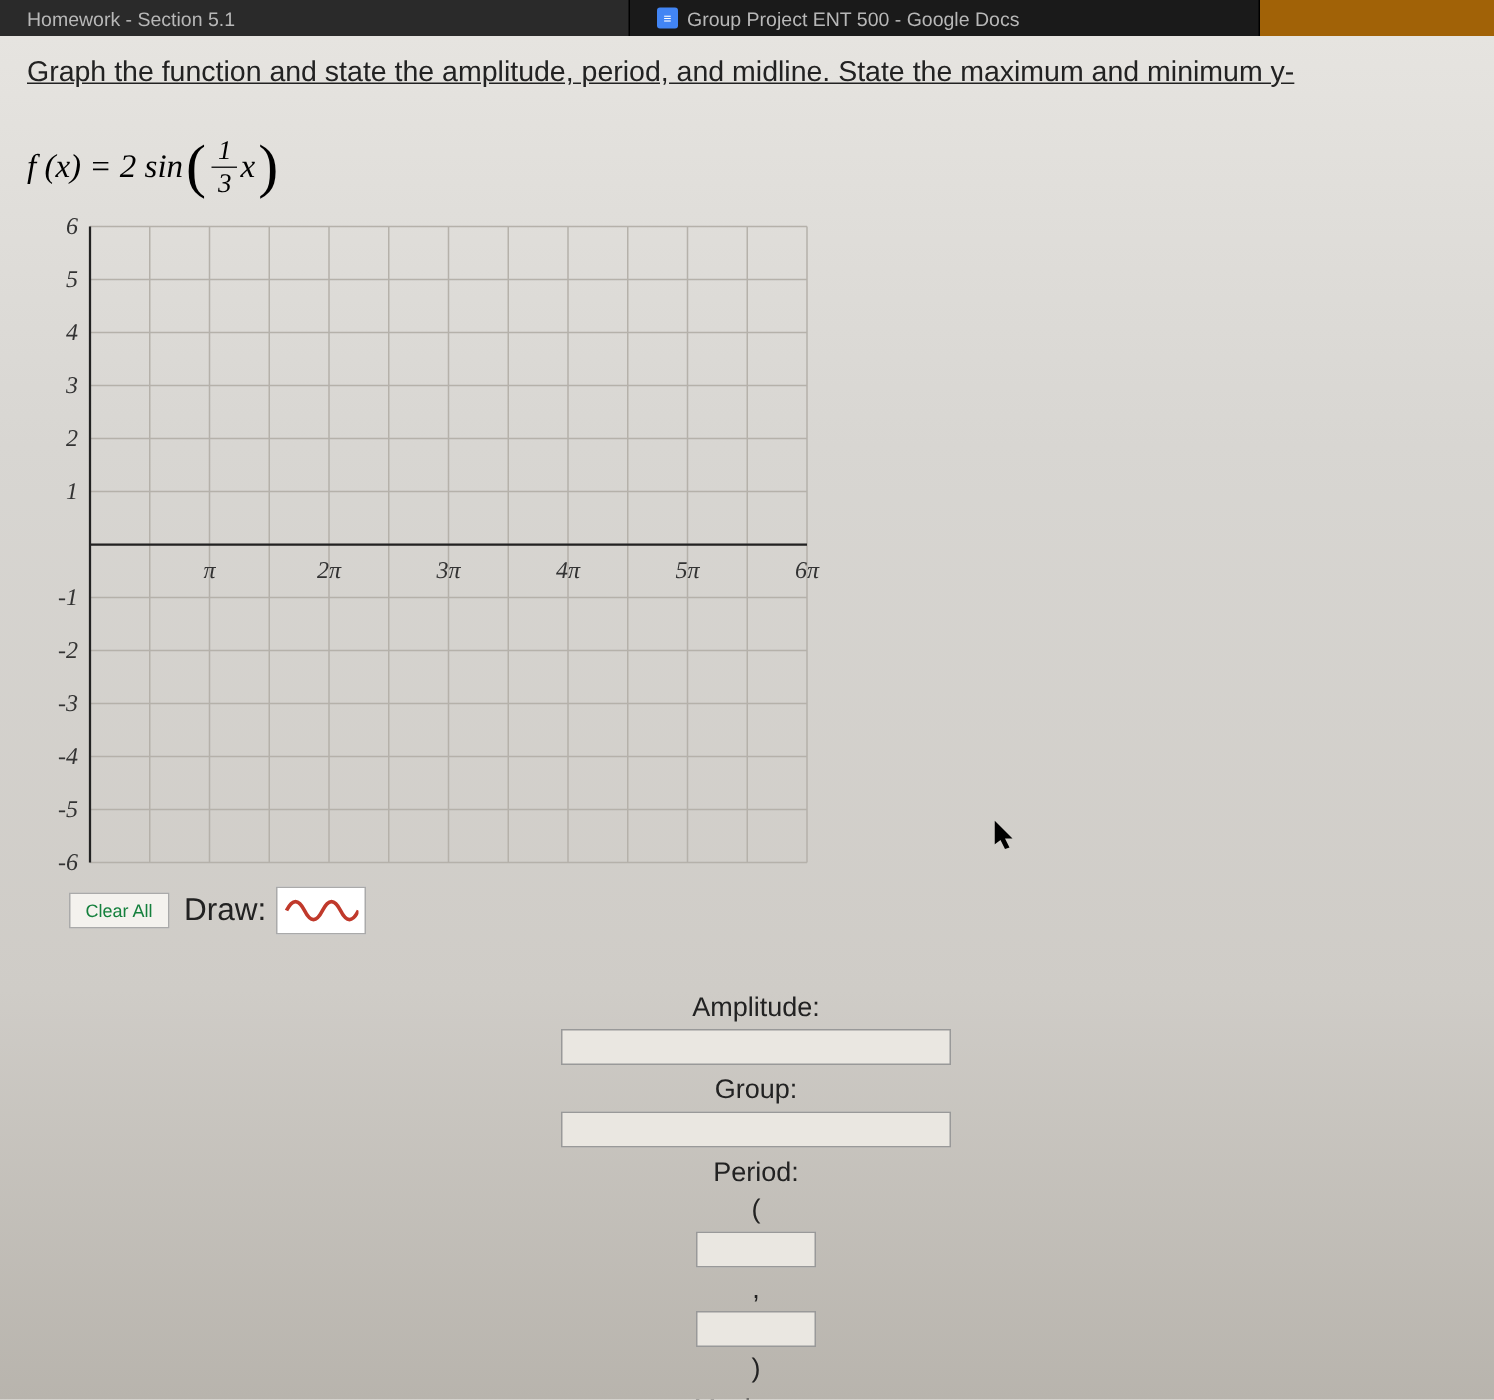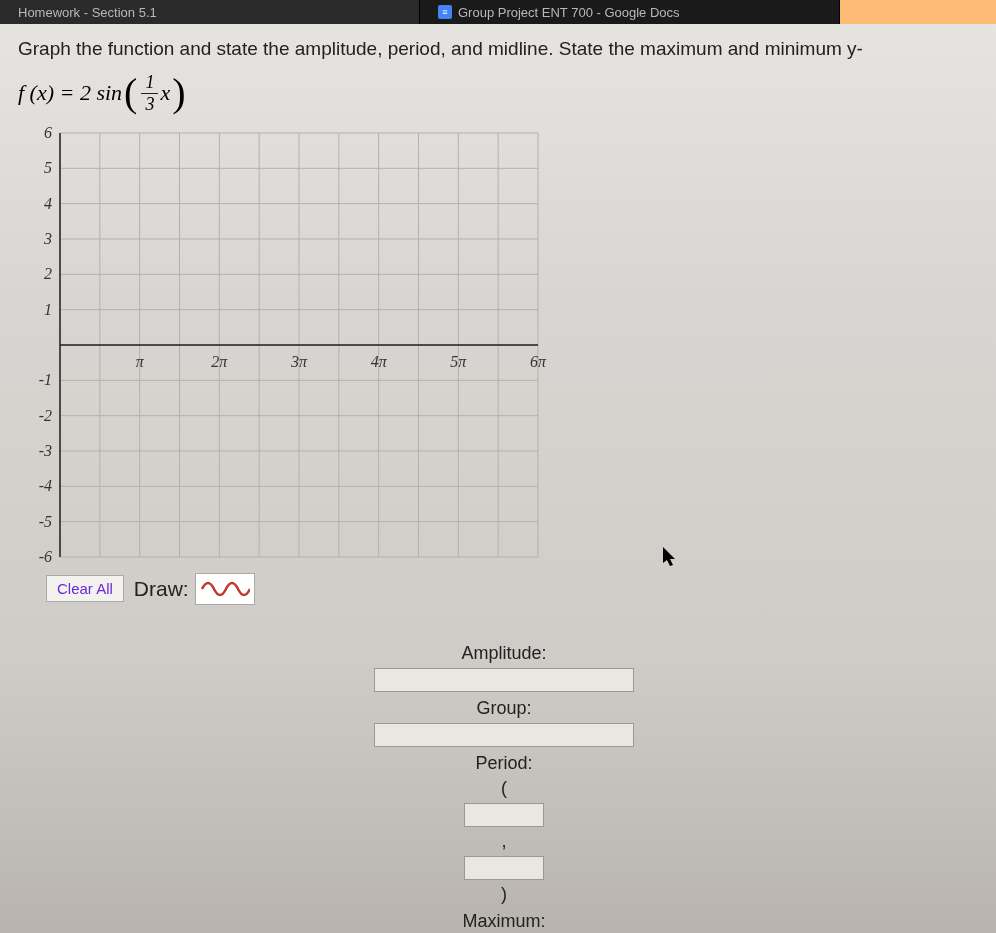--- a/index.html
+++ b/index.html
@@ -6,21 +6,21 @@
   body {
     font-family: Arial, Helvetica, sans-serif;
     background: #dedcd8;
     width: 996px;
     height: 933px;
     overflow: hidden;
     position: relative;
   }
   .tab-bar {
     display: flex;
-    background: #fdba74;
+    background: #a16207;
     height: 24px;
     align-items: center;
     color: #b8b8b8;
     font-size: 13px;
   }
   .tab {
     padding: 0 18px;
     height: 100%;
     display: flex;
     align-items: center;
@@ -36,21 +36,22 @@
   .content {
     background: linear-gradient(180deg, #e6e4e0 0%, #d8d6d2 30%, #cfccc7 70%, #b8b4ad 100%);
     padding: 12px 18px;
     height: calc(100% - 24px);
     position: relative;
   }
   .question {
     font-size: 19px;
     color: #222;
     line-height: 1.35;
-    margin-bottom: 10px;
+    margin-bottom: 28px;
+    text-decoration: underline;
   }
   .fx {
     font-family: "Times New Roman", serif;
     font-size: 22px;
     font-style: italic;
     margin: 8px 0 10px 0;
     display:flex;
     align-items:center;
   }
   .fraction {
@@ -74,22 +75,22 @@
   .axis line { stroke:#222; stroke-width:1.5;}
 
   .toolbar {
     margin: 8px 0 0 28px;
     display:flex; gap:6px; align-items:center;
   }
   .btn {
     background:#f4f2ee;
     border:1px solid #aaa;
     padding:4px 10px;
-    font-size:15px;
-    color:#6d28d9;
+    font-size:12px;
+    color:#15803d;
     cursor:pointer;
   }
   .draw-label { font-size:21px; color:#222; margin-left:4px;}
   .wave-btn {
     border:1px solid #aaa; background:#fff; width:60px; height:32px;
     display:flex; align-items:center; justify-content:center; cursor:pointer;
   }
 
   .fields { margin: 38px 0 0 12px; font-size:18px; color:#222;}
   .row { display:flex; align-items:center; gap:4px; margin:6px 0;flex-direction:column;}
@@ -107,21 +108,21 @@
 </style>
 </head>
 <body>
 
 <div class="tab-bar">
   <div class="tab t1">
     <span>Homework - Section 5.1</span>
   </div>
   <div class="tab t2">
     <span class="tab-icon-doc">≡</span>
-    <span>Group Project ENT 700 - Google Docs</span>
+    <span>Group Project ENT 500 - Google Docs</span>
   </div>
 </div>
 
 <div class="content">
 
   <div class="question">
     <span>Graph the function and state the amplitude, period, and midline. State the maximum and minimum y-</span><br>
   </div>
 
   <div class="fx">

